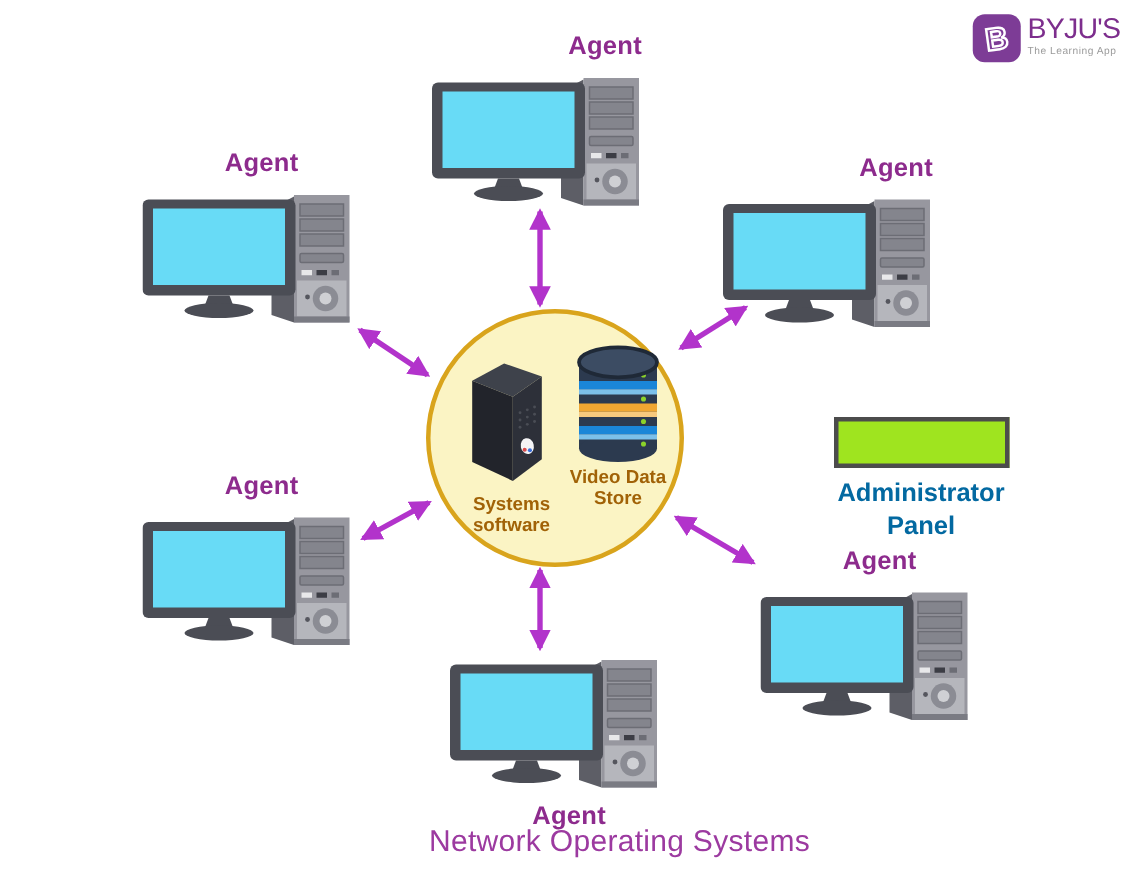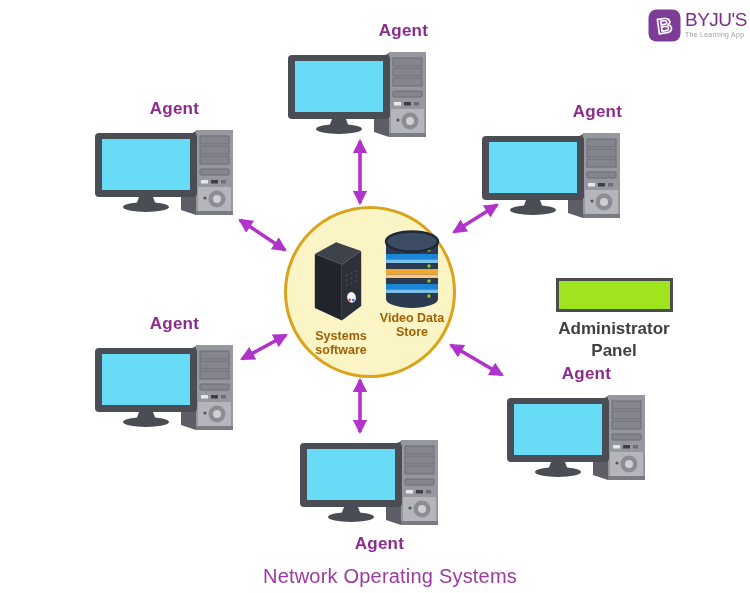--- a/index.html
+++ b/index.html
@@ -37,25 +37,25 @@
   }
   .server-label{left:12px;top:120px;width:84px;}
   .store-label{left:86px;top:102px;width:78px;}
   
   .admin-box{
     position:absolute;left:556px;top:278px;width:111px;height:28px;
     background:#9FE41F;border:3px solid #4C4C4C;
   }
   .admin-label{
     position:absolute;left:544px;top:318px;width:140px;text-align:center;
-    font-weight:bold;font-size:17px;line-height:1.3;color:#404040;
+    font-weight:bold;font-size:17px;line-height:1.3;color:#0369a1;
   }
   
   .title{
-    position:absolute;left:240px;top:565px;width:300px;text-align:center;
+    position:absolute;left:240px;top:550px;width:300px;text-align:right;
     font-size:20px;color:#9C3AA0;letter-spacing:.2px;
   }
   
   .logo{position:absolute;left:648px;top:9px;display:flex;align-items:flex-start;}
   .logo-icon{width:33px;height:33px;}
   .logo-text{margin-left:4px;padding-top:1px;}
   .logo-brand{font-size:19px;font-weight:normal;color:#7D2E8D;letter-spacing:-0.5px;line-height:19px;}
   .logo-tagline{font-size:6.8px;color:#9B9B9B;letter-spacing:.35px;margin-top:2px;}
 </style>
 </head>

